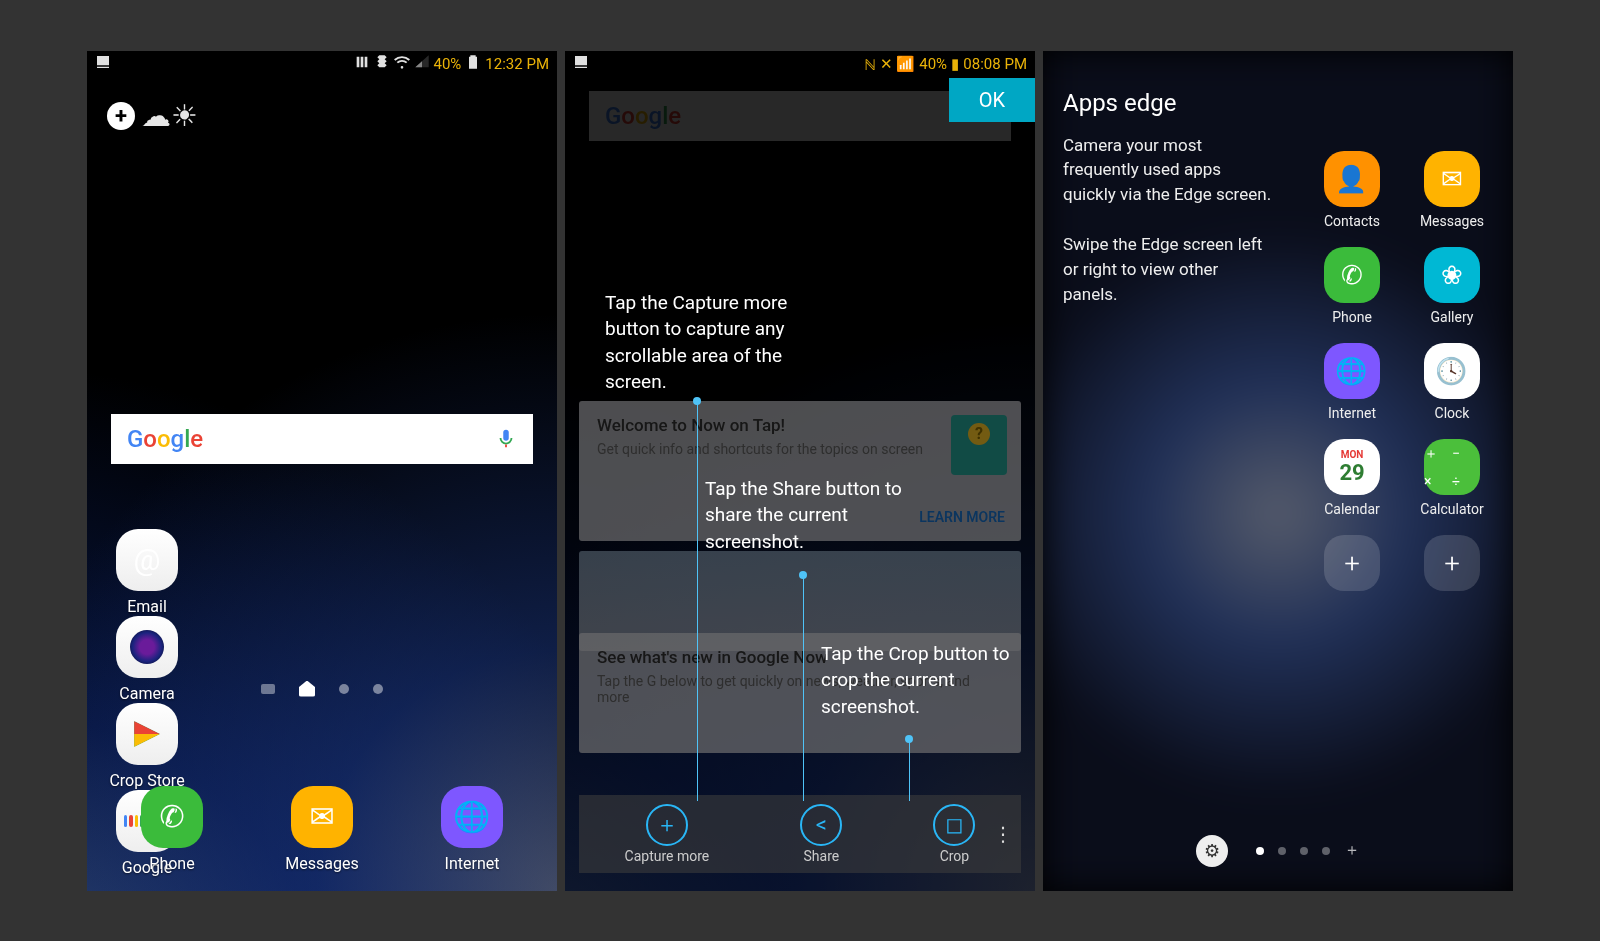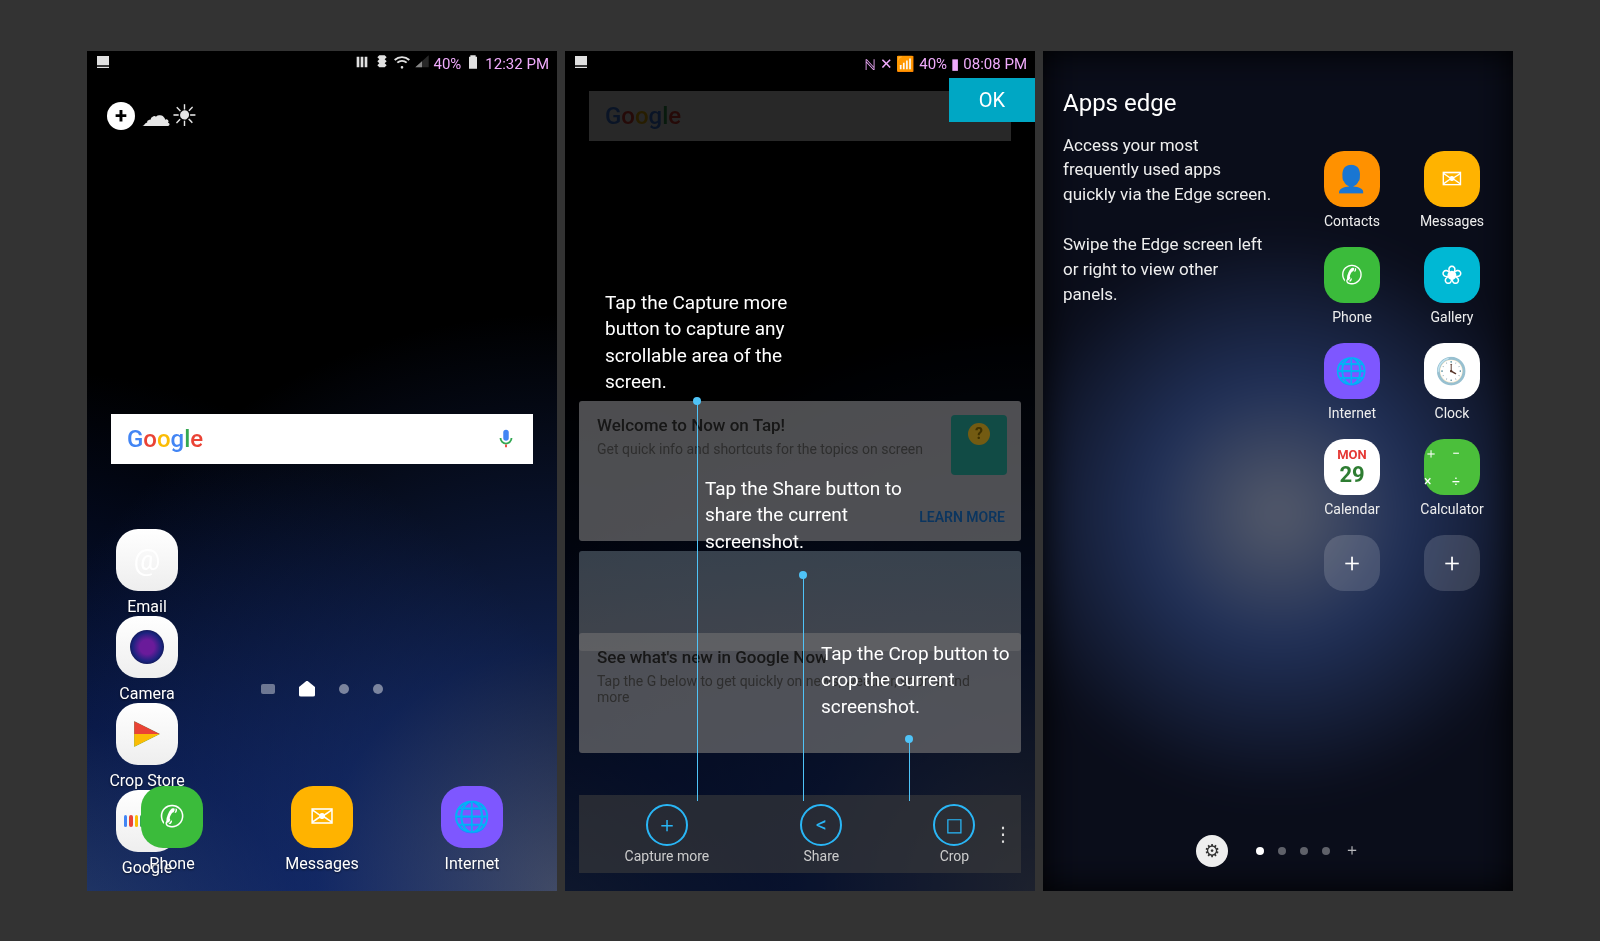--- a/index.html
+++ b/index.html
@@ -17,21 +17,21 @@
 }
 .blur-wallpaper {
   position:absolute; inset:0;
   background:
    radial-gradient(circle at 50% 55%, rgba(200,210,230,.4), rgba(60,90,160,.45) 25%, transparent 55%),
    #0a0d1a;
   filter:blur(18px);
 }
 
 
-.status { position:relative; height:26px; display:flex; align-items:center; justify-content:flex-end; gap:4px; padding:0 8px; color:#f0abfc; font-size:15px; z-index:10; }
+.status { position:relative; height:26px; display:flex; align-items:center; justify-content:flex-end; gap:4px; padding:0 8px; color:#eab308; font-size:15px; z-index:10; }
 .status .left-icon { position:absolute; left:8px; }
 .status .dim { opacity:.6; }
 .status svg { width:16px; height:16px; fill:#e0e0e0; }
 
 
 .weather-widget { position:absolute; top:50px; left:20px; color:#fff; display:flex; align-items:center; gap:6px; }
 .weather-widget .plus { width:28px; height:28px; background:#fff; border-radius:50%; color:#000; font-size:22px; display:flex; align-items:center; justify-content:center; font-weight:bold; }
 .weather-widget .cloud { font-size:30px; line-height:1; opacity:.9; }
 
 .search-bar { position:absolute; top:363px; left:24px; right:24px; height:50px; background:#fff; display:flex; align-items:center; padding:0 16px; justify-content:space-between; }
@@ -262,21 +262,21 @@
           <div class="circle">◻</div>
           <span>Crop</span>
         </div>
       </div>
 </div>
 
 <div class="phone">
   <div class="blur-wallpaper"></div>
   <div style="height:26px"></div>
   <div class="edge-title">Apps edge</div>
-  <div class="edge-desc">Access your most frequently used apps quickly via the Edge screen.</div>
+  <div class="edge-desc">Camera your most frequently used apps quickly via the Edge screen.</div>
   <div class="edge-desc" style="margin-top:18px">Swipe the Edge screen left or right to view other panels.</div>
 
   <div class="edge-panel" id="edgepanel">
         <div class="edge-row">
           <div class="edge-app">
             <div class="icon ic-contacts">👤</div>
             <div class="label">Contacts</div>
           </div>
           <div class="edge-app">
             <div class="icon ic-msg">✉</div>
@@ -299,21 +299,21 @@
             <div class="label">Internet</div>
           </div>
           <div class="edge-app">
             <div class="icon ic-clock">🕓</div>
             <div class="label">Clock</div>
           </div>
         </div>
         <div class="edge-row">
           <div class="edge-app">
             <div class="icon ic-calendar">
-              <div style="font-size: 13px; color: rgb(229, 57, 53); font-weight: bold;">MON</div>
+              <div style="font-size: 10px; color: rgb(229, 57, 53); font-weight: bold;">MON</div>
               <div style="font-size: 22px; color: rgb(46, 125, 50); font-weight: bold;">29</div>
             </div>
             <div class="label">Calendar</div>
           </div>
           <div class="edge-app">
             <div class="icon ic-calc" style="font-size: 14px; display: grid; grid-template-columns: 1fr 1fr; line-height: 1;">
               <span>＋</span>
               <span>−</span>
               <span>×</span>
               <span>÷</span>

